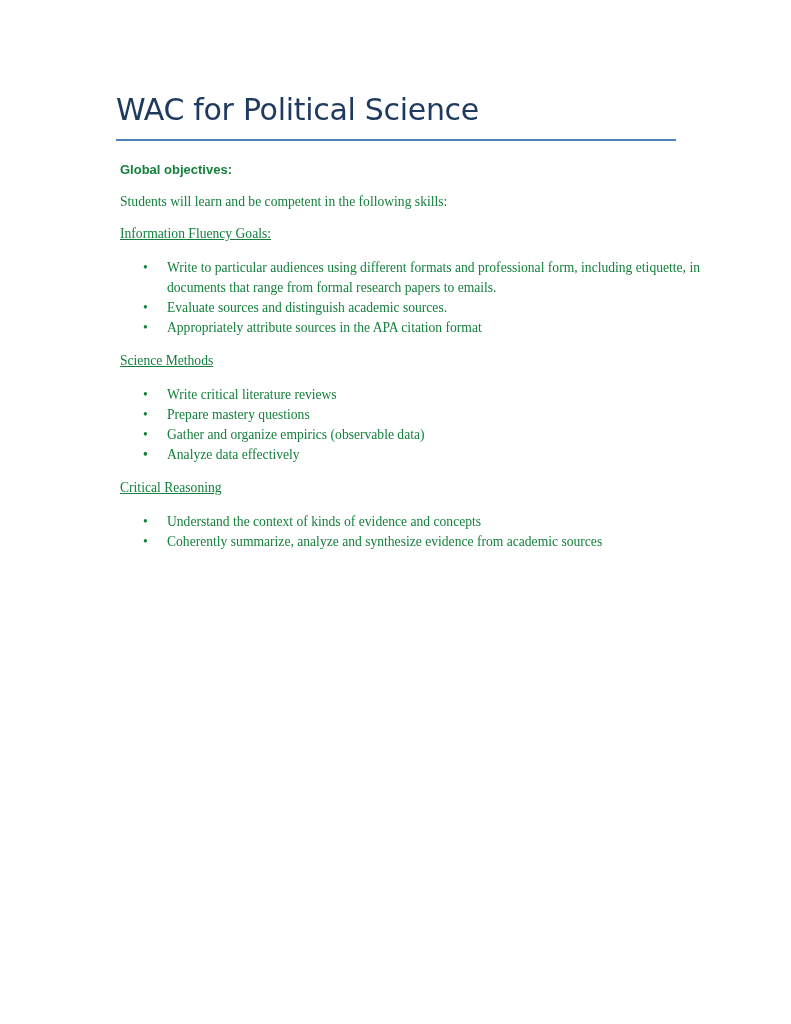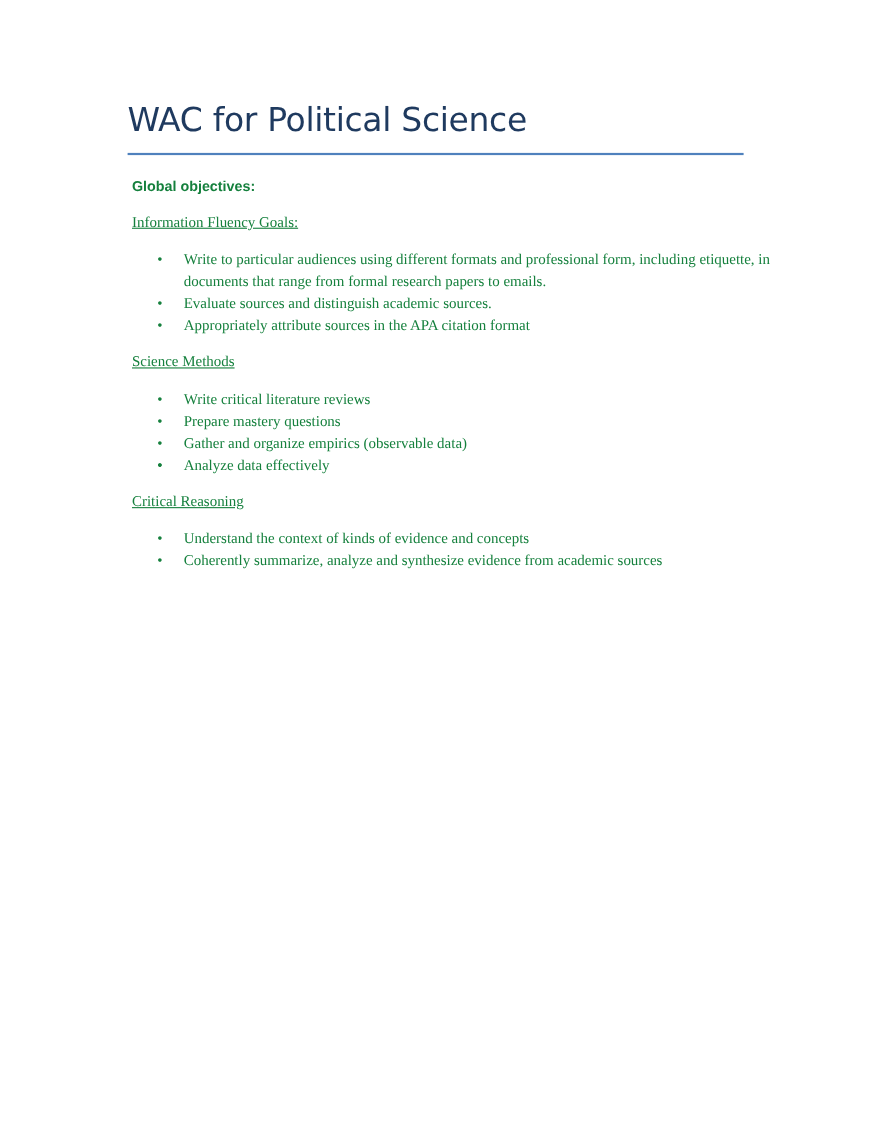--- a/index.html
+++ b/index.html
@@ -24,20 +24,21 @@
 </style>
 </head>
 <body>
 
 <div class="page">
   <div class="title">WAC for Political Science</div>
   <div class="rule"></div>
 
   <div class="body">
     <p class="heading-bold">Global objectives:</p>
+    <p>Students will learn and be competent in the following skills:</p>
 
     <p class="sub">Information Fluency Goals:</p>
     <ul>
       <li><span class="bullet">•</span><span>Write to particular audiences using different formats and professional form, including etiquette, in documents that range from formal research papers to emails.</span></li>
       <li><span class="bullet">•</span><span>Evaluate sources and distinguish academic sources.</span></li>
       <li><span class="bullet">•</span><span>Appropriately attribute sources in the APA citation format</span></li>
     </ul>
 
     <p class="sub">Science Methods</p>
     <ul>

